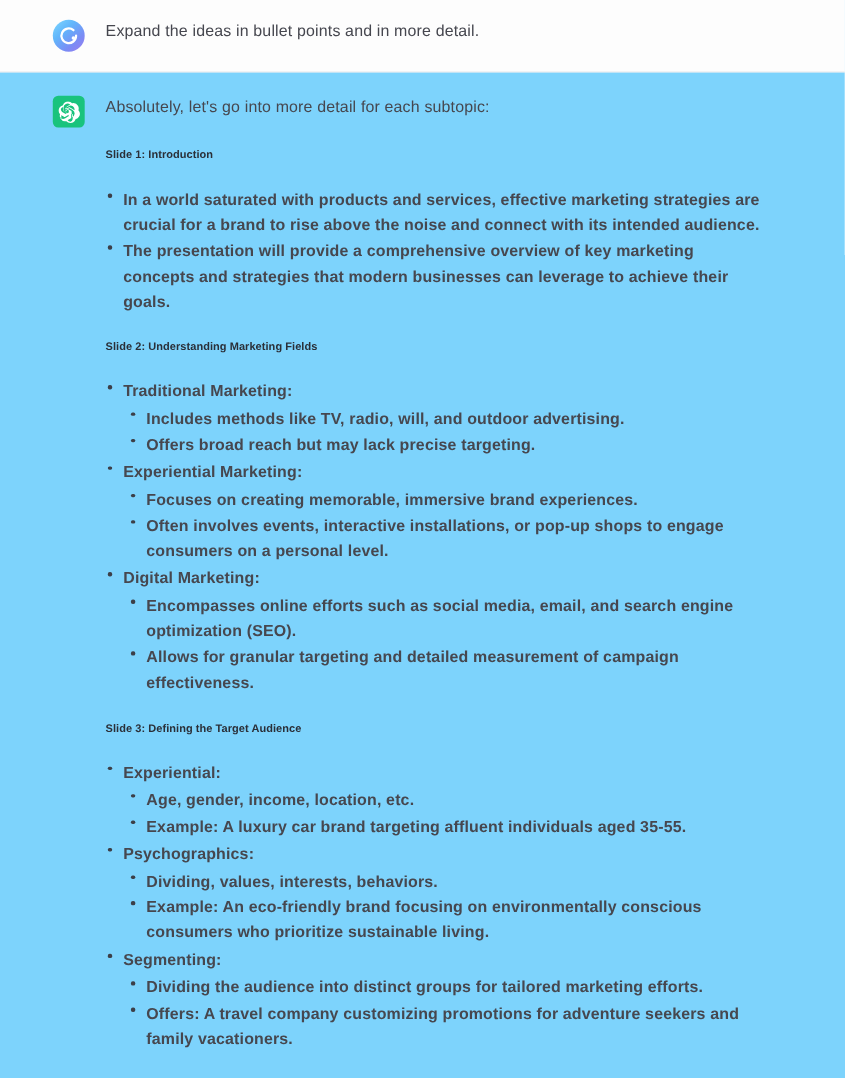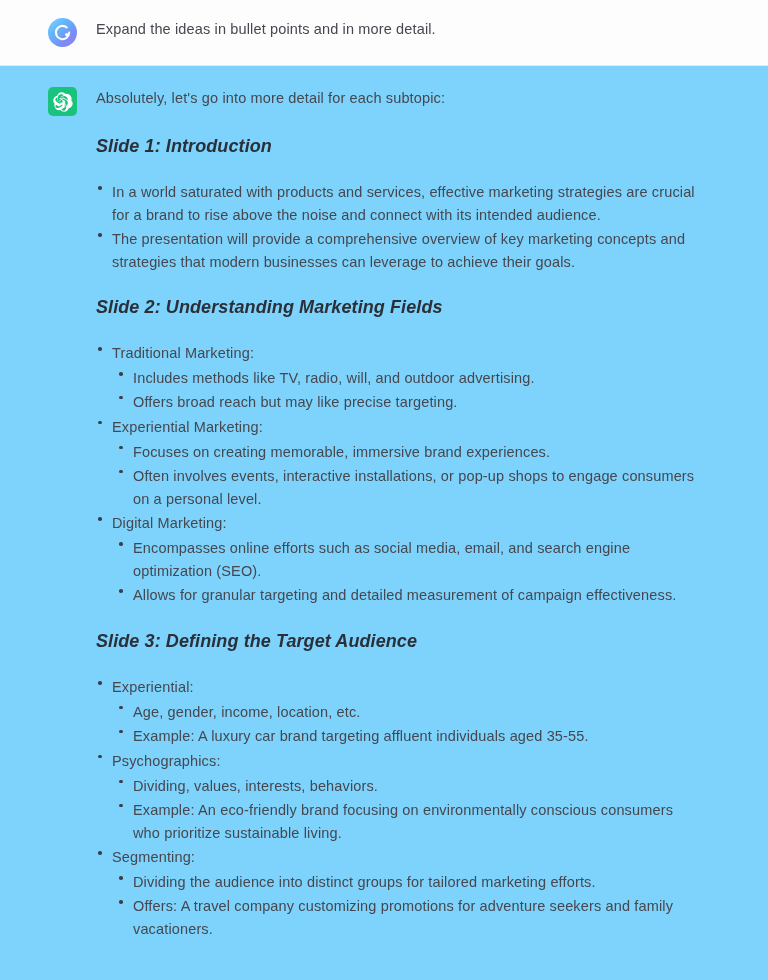--- a/index.html
+++ b/index.html
@@ -86,38 +86,38 @@
 
   
   .para {
     font-size: 14.5px;
     line-height: 1.55;
     color: #46474f;
     letter-spacing: 0.01em;
   }
 
   .slide-heading {
-    font-size: 18px;
+    font-size: 10px;
     font-weight: 700;
     color: #2a2f38;
     letter-spacing: 0.005em;
     padding-left: 0px;
-    font-style: italic;
   }
 
   
   .gap-intro   { height: 27px; }
   .gap-afterh  { height: 24px; }
   .gap-beforeh { height: 22px; }
 
   
   ul.lvl1 {
     list-style: none;
     padding: 0;
     margin: 0;
+    font-weight: bold;
   }
 
   ul.lvl1 > li.bullet {
     position: relative;
     padding-left: 16px;
     font-size: 14.5px;
     line-height: 1.58;
     color: #46474f;
     letter-spacing: 0.01em;
     margin-bottom: 1px;
@@ -207,21 +207,21 @@
 
       <div class="section-block">
         <div class="gap-beforeh"></div>
         <div class="slide-heading">Slide 2: Understanding Marketing Fields</div>
         <div class="gap-afterh"></div>
         <ul class="lvl1">
           <li class="bullet">
             <span>Traditional Marketing:</span>
             <ul class="lvl2">
               <li class="bullet">Includes methods like TV, radio, will, and outdoor advertising.</li>
-              <li class="bullet">Offers broad reach but may like precise targeting.</li>
+              <li class="bullet">Offers broad reach but may lack precise targeting.</li>
             </ul>
           </li>
           <li class="bullet">
             <span>Experiential Marketing:</span>
             <ul class="lvl2">
               <li class="bullet">Focuses on creating memorable, immersive brand experiences.</li>
               <li class="bullet">Often involves events, interactive installations, or pop-up shops to engage consumers on a personal level.</li>
             </ul>
           </li>
           <li class="bullet">

